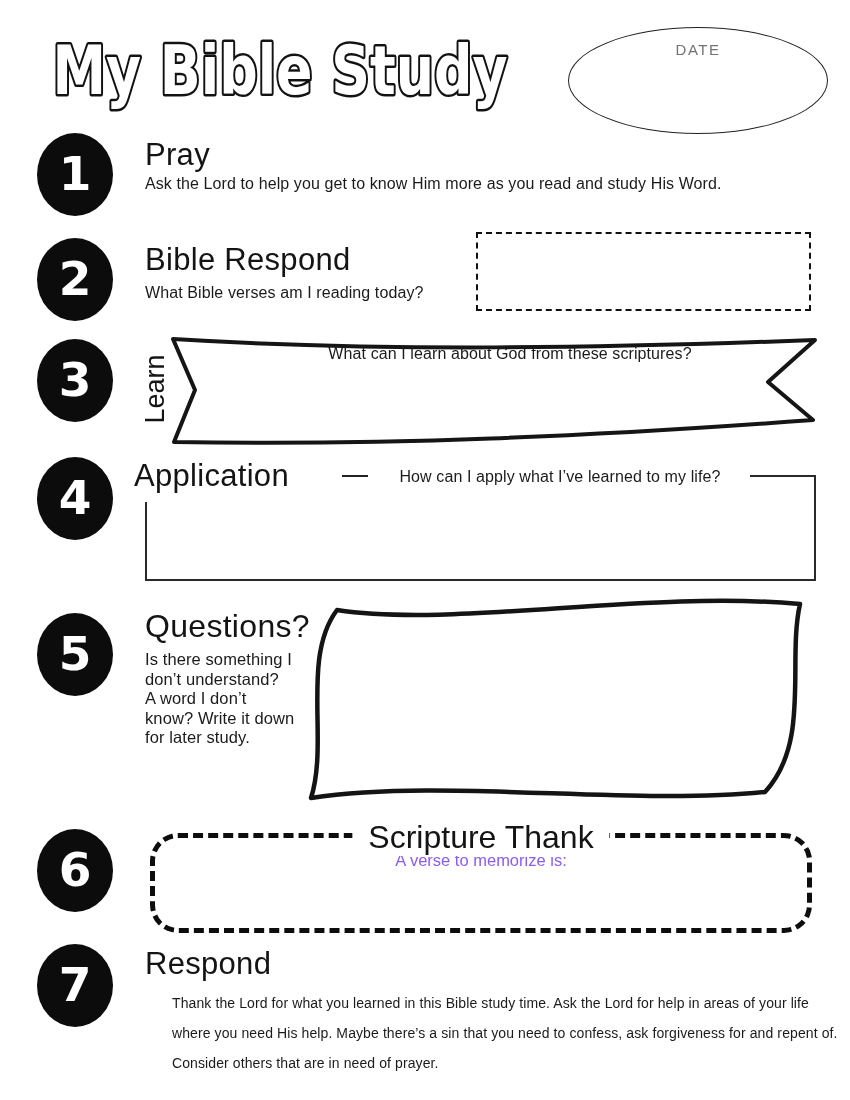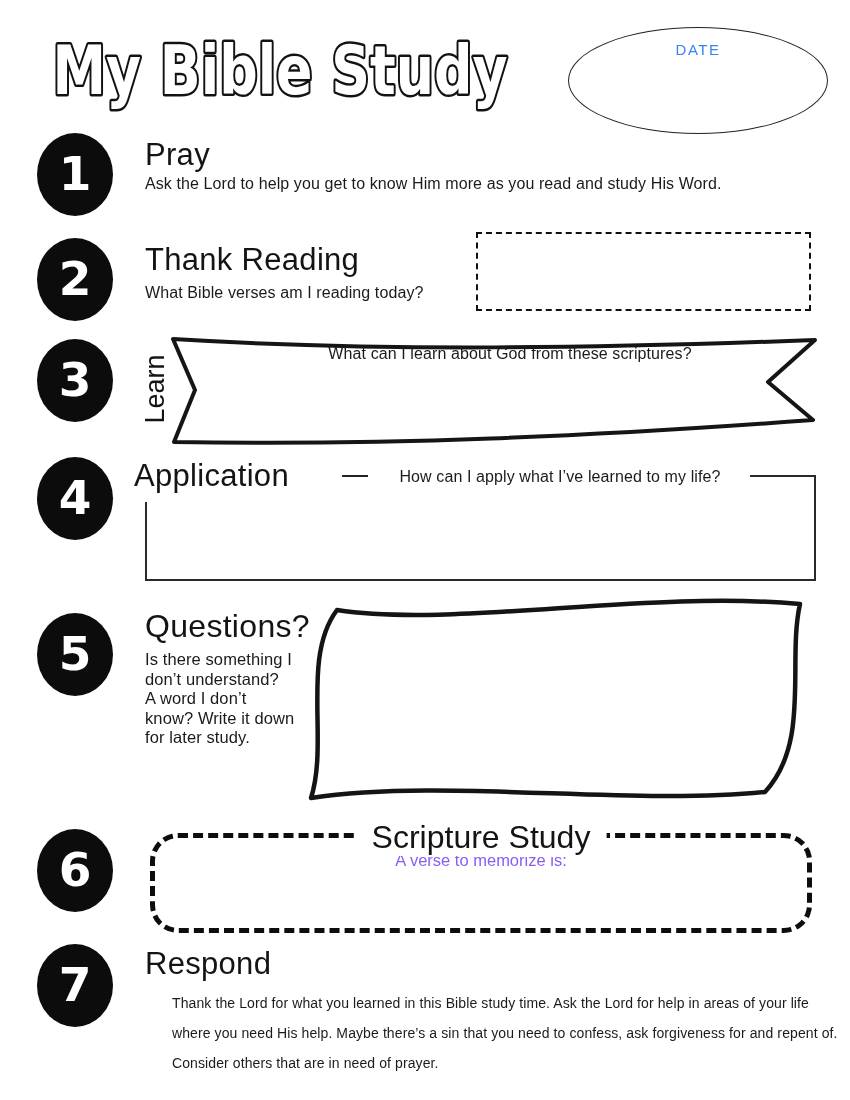--- a/index.html
+++ b/index.html
@@ -24,21 +24,21 @@
   .heading { font-size:31px; letter-spacing:0.3px; color:#141414; white-space:nowrap; }
   .body-text { font-size:16px; line-height:20px; color:#1b1b1b; letter-spacing:0.1px; }
   .pre { white-space:pre-line; }
 
   
   .date-oval {
     left:568px; top:27px; width:260px; height:107px;
     border:1.6px solid #222; border-radius:50%;
     text-align:center; box-sizing:border-box;
   }
-  .date-oval .lbl { margin-top:13px; font-size:15px; letter-spacing:1.5px; color:#3b82f6; }
+  .date-oval .lbl { margin-top:13px; font-size:15px; letter-spacing:1.5px; color:#737373; }
 
   
   .dash-box {
     left:476px; top:232px; width:335px; height:79px;
     border:2.5px dashed #111; box-sizing:border-box;
   }
 
   
   .learn-label {
     left:100px; top:374px; width:110px; height:30px;
@@ -92,21 +92,21 @@
   <div class="badge" style="top:829px;">
       <span>6</span>
     </div>
   <div class="badge" style="top:944px;">
       <span>7</span>
     </div>
 
   <div class="abs heading" style="left:145px; top:137px;text-align:center;">Pray</div>
   <div class="abs body-text" style="left:145px; top:174px; width:670px;">Ask the Lord to help you get to know Him more as you read and study His Word.</div>
 
-  <div class="abs heading" style="left:145px; top:242px;">Thank Reading</div>
+  <div class="abs heading" style="left:145px; top:242px;">Bible Respond</div>
   <div class="abs body-text" style="left:145px; top:283px; width:330px;">What Bible verses am I reading today?</div>
   <div class="abs dash-box"></div>
 
   <div class="abs learn-label">Learn</div>
   <div class="abs" style="left:165px; top:330px;">
     <svg width="660" height="118" viewBox="0 0 660 118">
       <path d="M 8 9 C 220 22, 440 18, 650 10 L 603 52 L 648 90 C 430 106, 220 116, 9 112 L 30 60 Z" fill="#ffffff" stroke="#151515" stroke-width="4" stroke-linejoin="round"></path>
     </svg>
   </div>
   <div class="abs body-text" style="left:230px; top:344px; width:560px; text-align:center;">What can I learn about God from these scriptures?</div>
@@ -126,20 +126,20 @@
 A word I don’t
 know? Write it down
 for later study.</div>
   <div class="abs" style="left:295px; top:592px;">
     <svg width="530" height="218" viewBox="0 0 530 218">
       <path d="M 42 18 C 160 36, 350 -2, 505 12 C 492 70, 516 150, 470 200 C 330 214, 150 186, 16 206 C 34 150, 6 66, 42 18 Z" fill="#ffffff" stroke="#141414" stroke-width="4.5" stroke-linejoin="round"></path>
     </svg>
   </div>
 
   <div class="abs dot-box">
-    <div class="head">Scripture Study</div>
+    <div class="head">Scripture Thank</div>
     <div class="sub">A verse to memorize is:</div>
   </div>
 
   <div class="abs heading" style="left:145px; top:946px;">Respond</div>
   <div class="abs body-text" style="left:145px; top:988px; width:678px; font-size:14px; line-height:30px;margin-left:27px;">Thank the Lord for what you learned in this Bible study time. Ask the Lord for help in areas of your life where you need His help. Maybe there’s a sin that you need to confess, ask forgiveness for and repent of. Consider others that are in need of prayer.</div>
 
 </div>
 
 </body></html>

